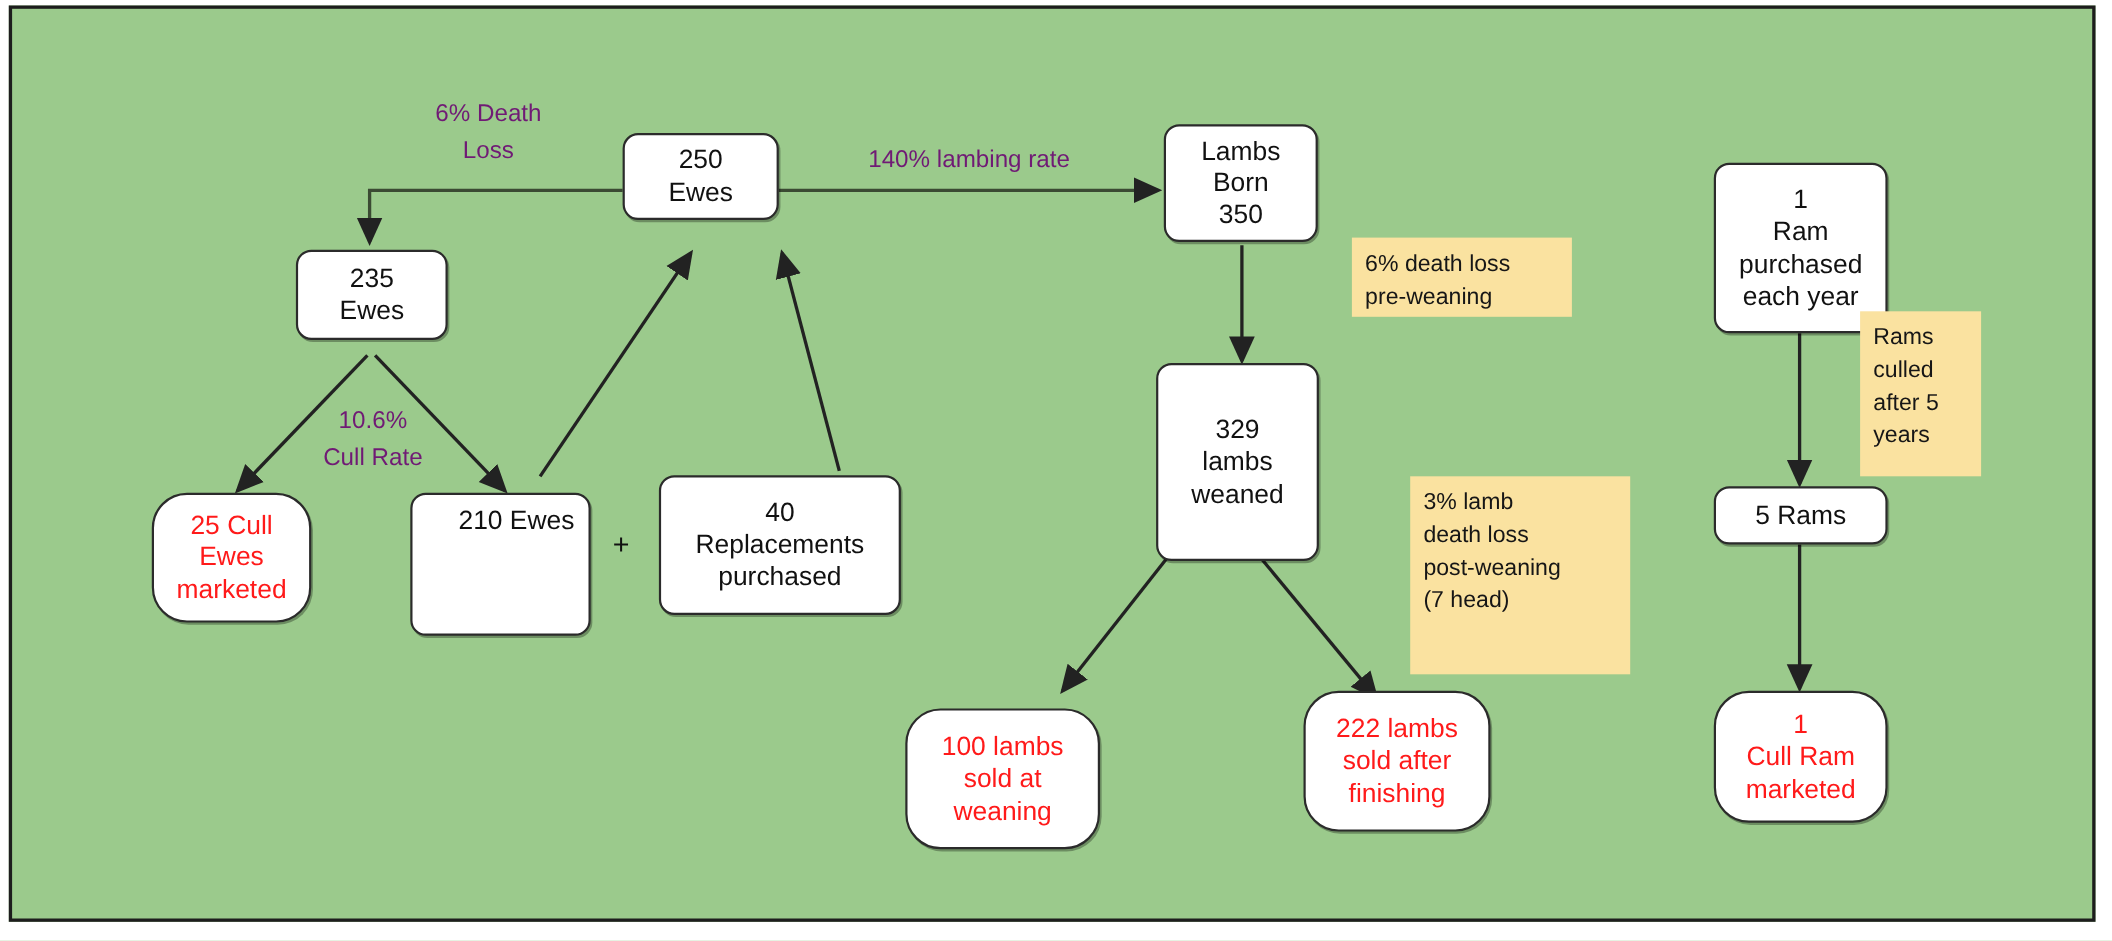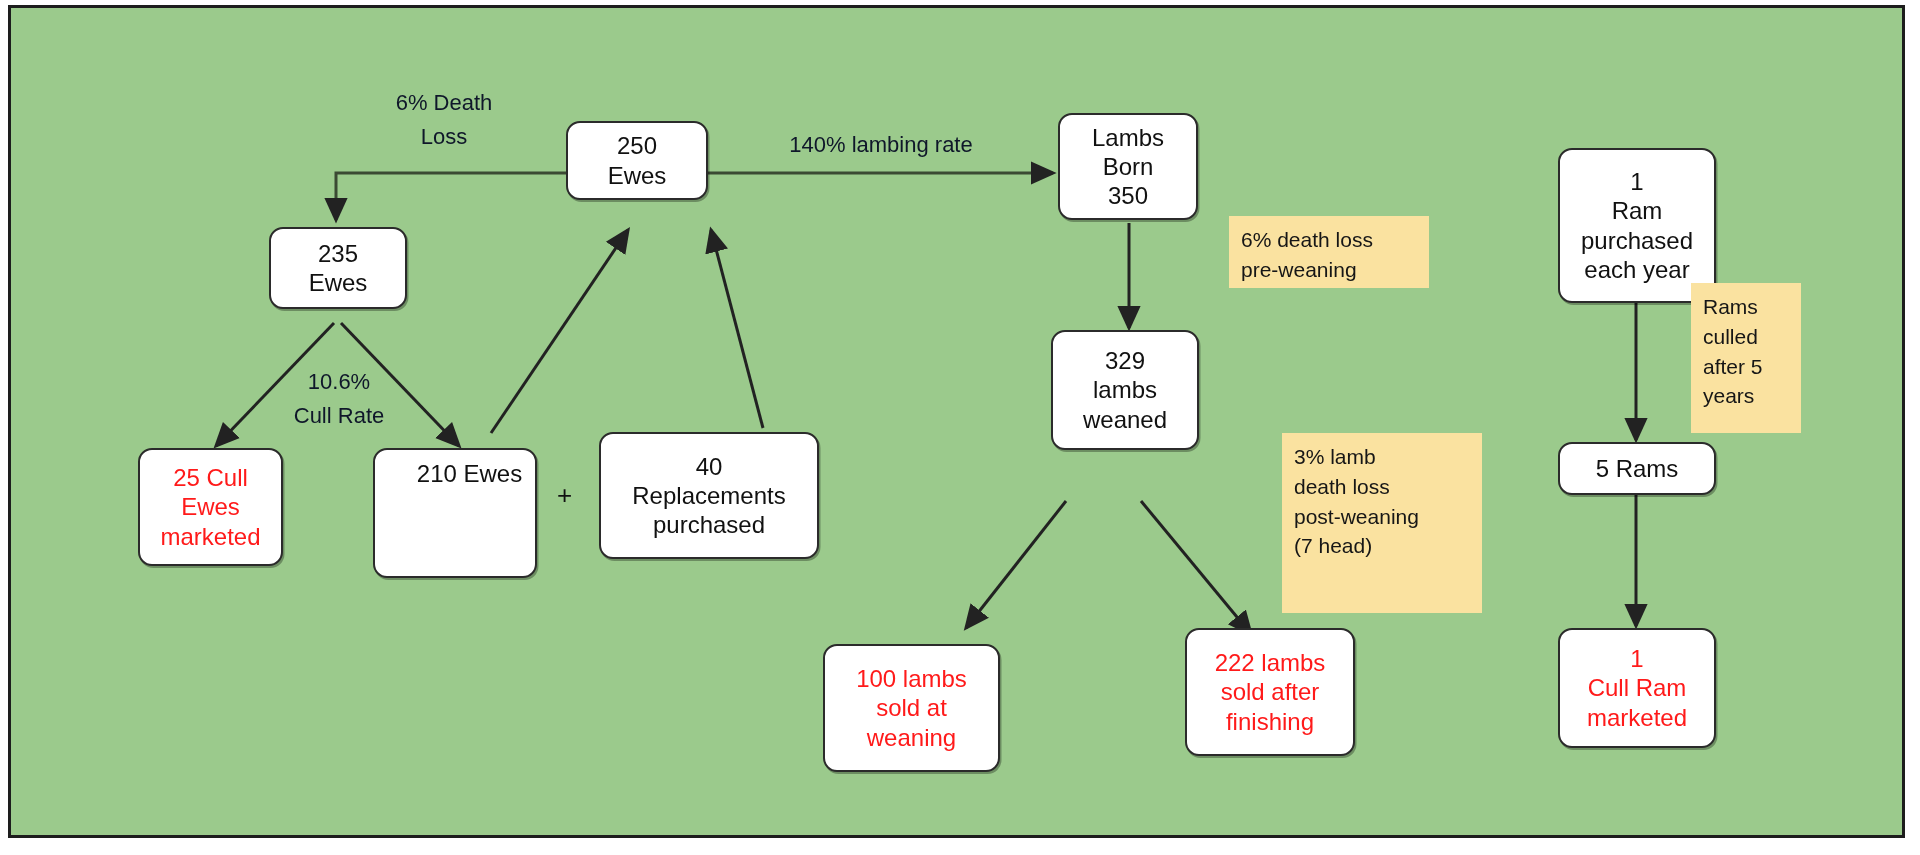--- a/index.html
+++ b/index.html
@@ -40,36 +40,36 @@
     display: flex;
     align-items: center;
     justify-content: center;
     text-align: center;
     color: #111111;
     font-size: 24px;
     line-height: 1.22;
     box-shadow: 1.5px 2px 0 rgba(0,0,0,0.30);
     white-space: pre-line;
   }
-  .node.red { color: #FF1A1A; }
+  .node.red { color: #FF1A1A; border-radius: 32px; }
   .node.toptext { align-items: flex-start; padding-top: 9px; padding-left: 29px; }
   .note {
     position: absolute;
     background: #FAE2A0;
     color: #161616;
     font-size: 21px;
     line-height: 1.42;
     padding: 9px 12px;
     box-sizing: border-box;
     white-space: pre-line;
     text-align: left;
   }
   .edge-label {
     position: absolute;
-    color: #0f172a;
+    color: #701a75;
     font-size: 22px;
     line-height: 1.55;
     text-align: center;
     white-space: pre-line;
   }
   .plus {
     position: absolute;
     color: #111111;
     font-size: 26px;
     line-height: 1;
@@ -123,21 +123,21 @@
   <div class="node toptext" style="left:362px; top:440px; width:164px; height:130px;">210  Ewes</div>
 
   <div class="node" style="left:588px; top:424px; width:220px; height:127px;">40
 Replacements
 purchased</div>
 
   <div class="node" style="left:1047px; top:105px; width:140px; height:107px;">Lambs
 Born
 350</div>
 
-  <div class="node" style="left:1040px; top:322px; width:148px; height:120px;">329
+  <div class="node" style="left:1040px; top:322px; width:148px; height:180px;">329
 lambs
 weaned</div>
 
   <div class="node red" style="left:812px; top:636px; width:177px; height:128px;">100 lambs
 sold at
 weaning</div>
 
   <div class="node red" style="left:1174px; top:620px; width:170px; height:128px;">222 lambs
 sold after
 finishing</div>

